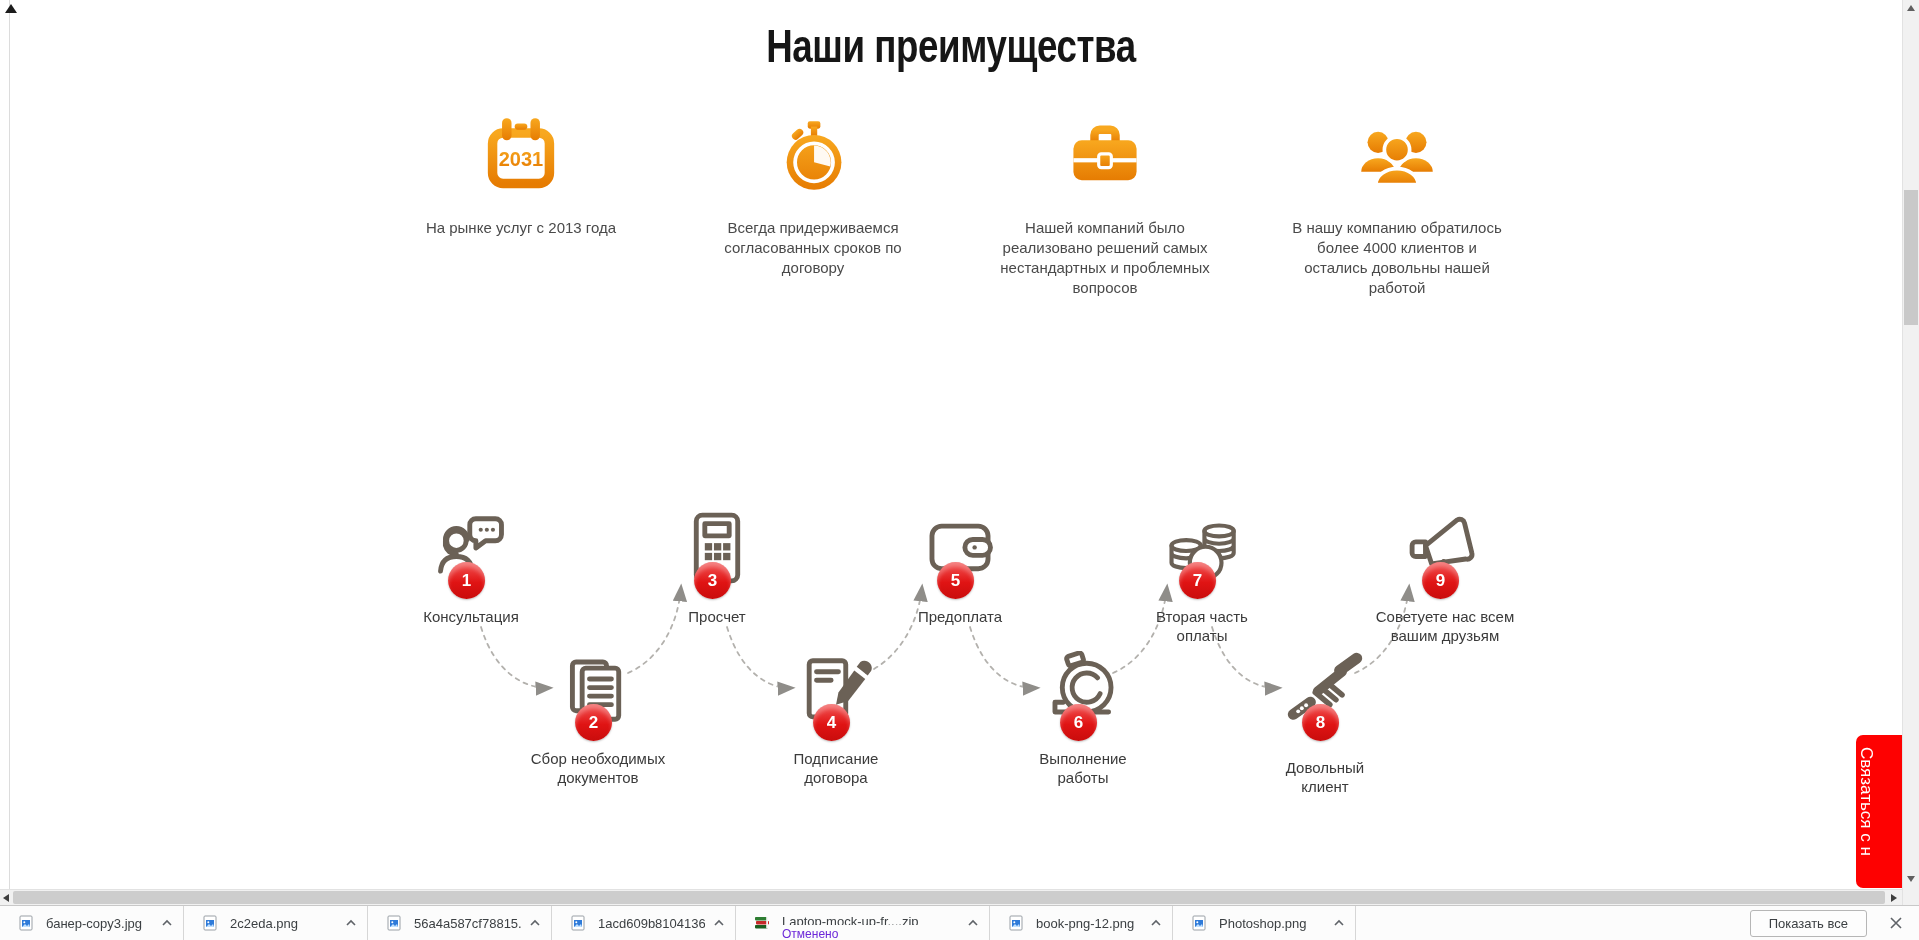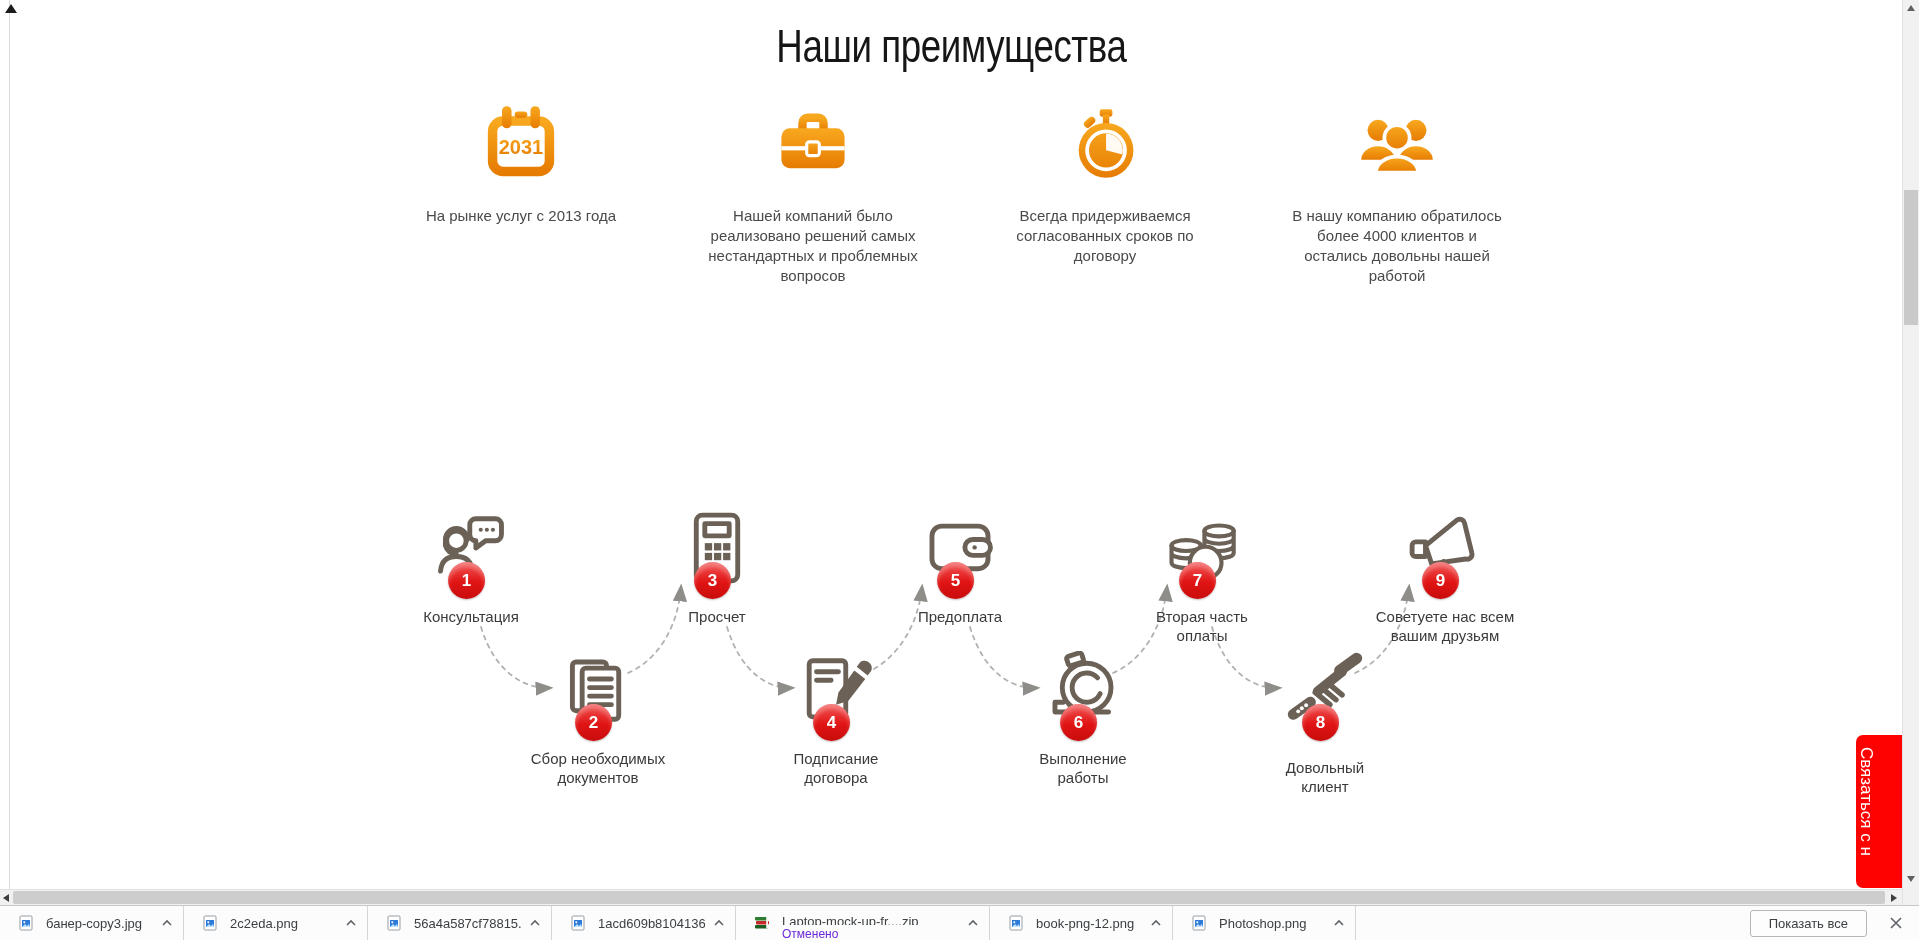--- a/index.html
+++ b/index.html
@@ -1,27 +1,27 @@
 <!DOCTYPE html>
 <html><head>
 <meta charset="utf-8">
 <style>
   * { margin:0; padding:0; box-sizing:border-box; }
   html,body { background:#fff; }
   body { font-family:"Liberation Sans", sans-serif; }
   #screen { position:relative; width:1919px; height:940px; background:#fff; overflow:hidden; }
 
   
-  .sec-title { position:absolute; left:0; width:1902px; text-align:center; font-size:47px; font-weight:400; color:#161616; }
+  .sec-title { position:absolute; left:0; width:1902px; text-align:center; font-size:47px; font-weight:700; color:#161616; }
   .sec-title > span { display:inline-block; transform:scaleX(.78); letter-spacing:-.5px; }
   #title-adv { top:18px; }
   #title-work { top:418px; }
 
   
-  .adv-row { position:absolute; left:375px; top:100px; width:1168px; display:flex; }
+  .adv-row { position:absolute; left:375px; top:112px; width:1168px; display:flex; }
   .adv-item { width:292px; text-align:center; }
   .adv-ic { height:86px; display:flex; align-items:center; justify-content:center; }
   .adv-text { margin:20px auto 0; max-width:238px; font-size:15px; line-height:20px; color:#4a4a4a; }
   .adv-item:nth-child(3) .adv-text { max-width:210px; }
   .adv-item:nth-child(4) .adv-text { max-width:225px; }
 
   
   .step { position:absolute; width:190px; margin-left:-95px; text-align:center; }
   .step.row-top { top:509px; }
   .step.row-bottom { top:651px; }
@@ -106,41 +106,41 @@
           <rect x="32" y="8" width="12" height="6" rx="3" fill="url(#og)"></rect>
           <text x="38" y="48" text-anchor="middle" font-size="19" font-weight="bold" fill="url(#og)" font-family="Liberation Sans, sans-serif">2031</text>
         </svg>
       </div>
       <div class="adv-text">На рынке услуг с 2013 года</div>
     </div>
 
     <div class="adv-item">
       <div class="adv-ic">
         <svg width="80" height="80" viewBox="0 0 76 76">
-          <path d="M28 26 v-7 a5 5 0 0 1 5-5 h10 a5 5 0 0 1 5 5 v7" fill="none" stroke="url(#og)" stroke-width="8"></path>
-          <rect x="8" y="24" width="60" height="38" rx="8" fill="url(#og)"></rect>
-          <rect x="8" y="41" width="60" height="4" fill="#fff"></rect>
-          <rect x="32" y="37" width="12" height="13" rx="2.5" fill="url(#og)" stroke="#fff" stroke-width="3"></rect>
-        </svg>
-      </div>
-      <div class="adv-text">Нашей компаний было реализовано решений самых нестандартных и проблемных вопросов</div>
-    </div>
-
-    <div class="adv-item">
-      <div class="adv-ic">
-        <svg width="80" height="80" viewBox="0 0 76 76">
           <rect x="33" y="6" width="12" height="7" rx="2" fill="url(#og)"></rect>
           <rect x="36" y="11" width="6" height="9" fill="url(#og)"></rect>
           <rect x="17" y="15" width="12" height="7" rx="3.5" fill="url(#og)" transform="rotate(-42 23 18)"></rect>
           <circle cx="39" cy="45" r="26" fill="url(#og)"></circle>
           <circle cx="39" cy="45" r="18" fill="none" stroke="#fff" stroke-width="3.6"></circle>
           <path d="M39 45 L39 29 A16 16 0 0 1 54.4 49 Z" fill="#fff" opacity=".95"></path>
         </svg>
       </div>
       <div class="adv-text">Всегда придерживаемся согласованных сроков по договору</div>
+    </div>
+
+    <div class="adv-item">
+      <div class="adv-ic">
+        <svg width="80" height="80" viewBox="0 0 76 76">
+          <path d="M28 26 v-7 a5 5 0 0 1 5-5 h10 a5 5 0 0 1 5 5 v7" fill="none" stroke="url(#og)" stroke-width="8"></path>
+          <rect x="8" y="24" width="60" height="38" rx="8" fill="url(#og)"></rect>
+          <rect x="8" y="41" width="60" height="4" fill="#fff"></rect>
+          <rect x="32" y="37" width="12" height="13" rx="2.5" fill="url(#og)" stroke="#fff" stroke-width="3"></rect>
+        </svg>
+      </div>
+      <div class="adv-text">Нашей компаний было реализовано решений самых нестандартных и проблемных вопросов</div>
     </div>
 
     <div class="adv-item">
       <div class="adv-ic">
         <svg width="80" height="80" viewBox="0 0 76 76">
           <circle cx="20" cy="26" r="10" fill="url(#og)"></circle>
           <path d="M4 54 a16 13 0 0 1 32 0 z" fill="url(#og)"></path>
           <circle cx="56" cy="26" r="10" fill="url(#og)"></circle>
           <path d="M40 54 a16 13 0 0 1 32 0 z" fill="url(#og)"></path>
           <circle cx="38" cy="33" r="12" fill="url(#og)" stroke="#fff" stroke-width="3.5"></circle>

